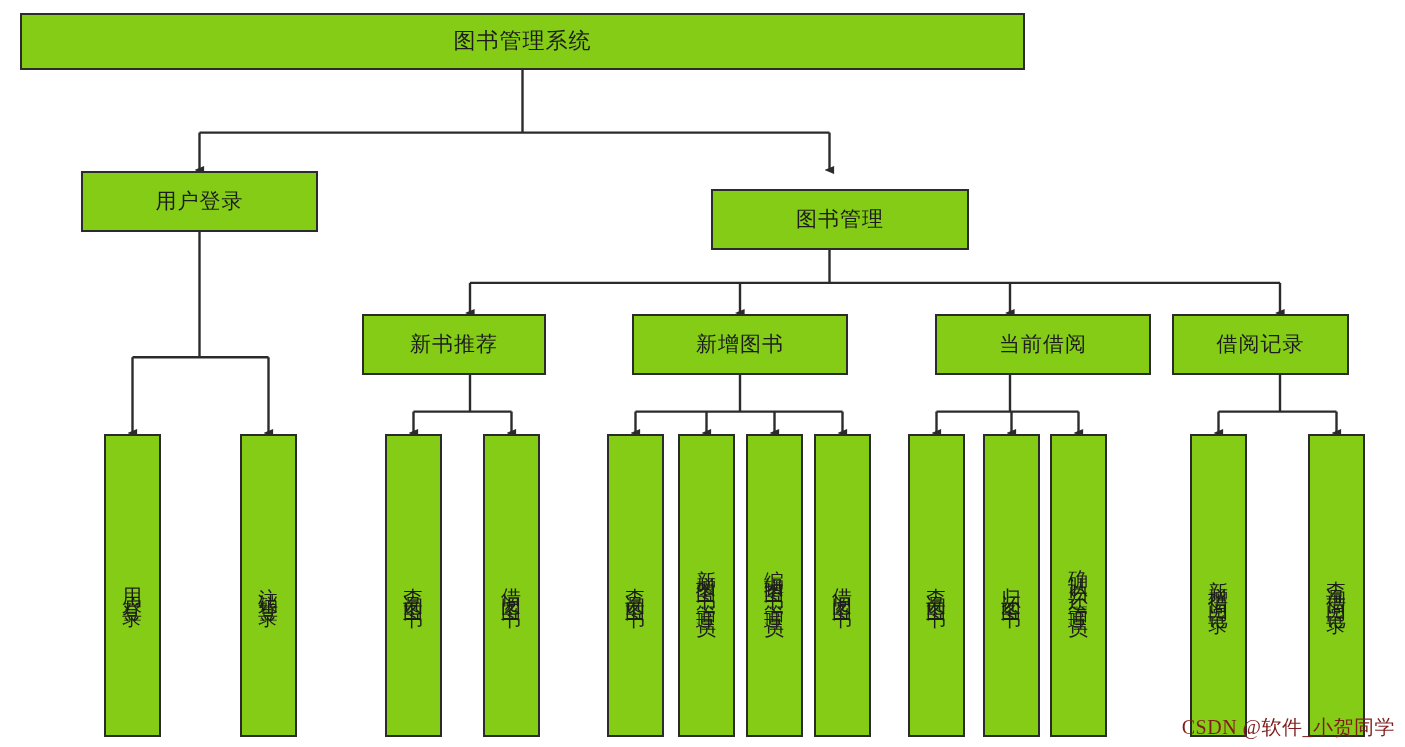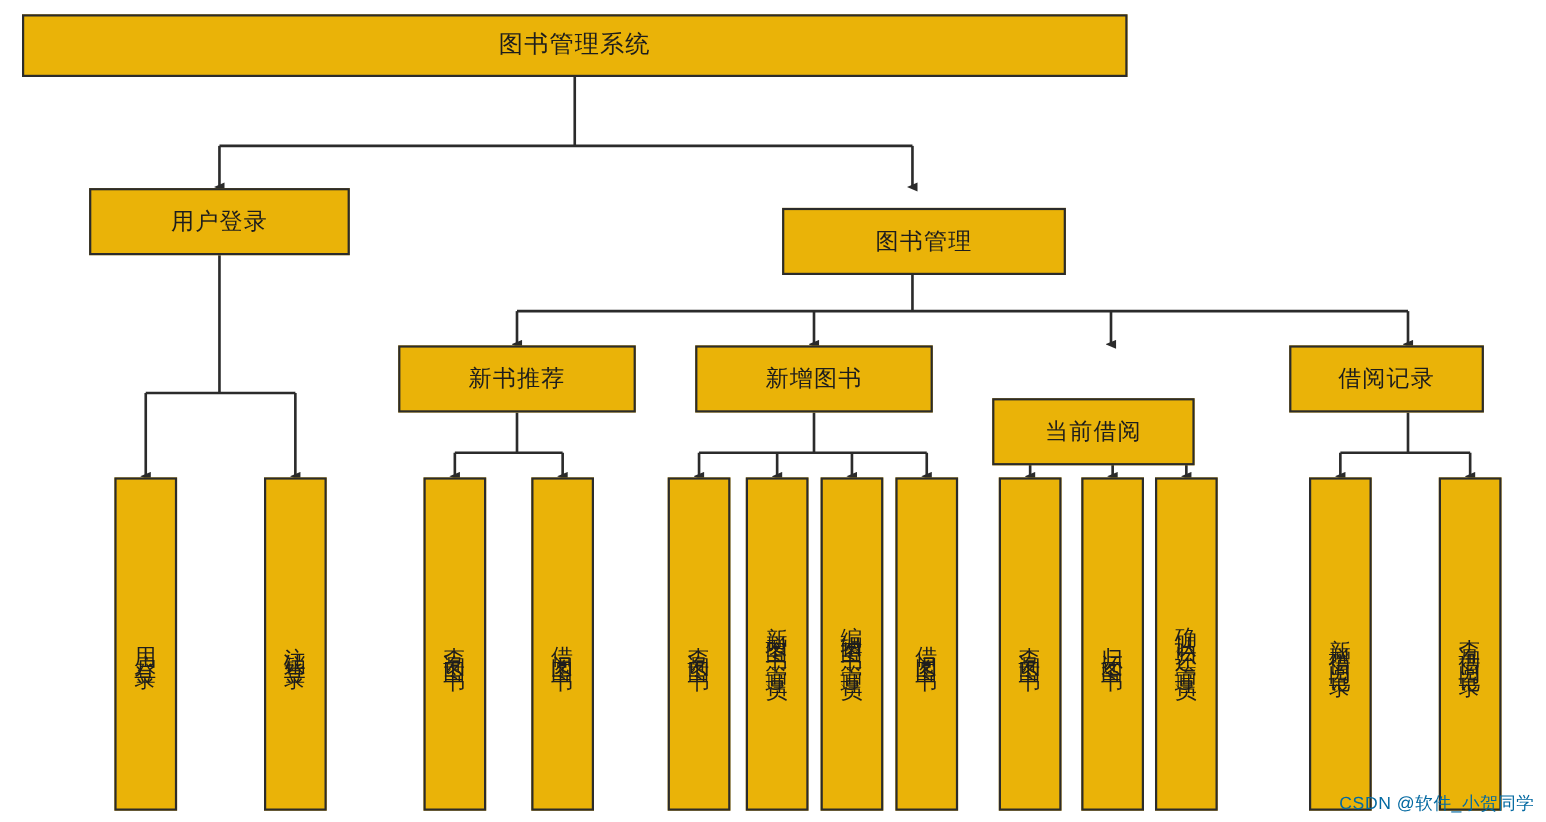--- a/index.html
+++ b/index.html
@@ -21,21 +21,21 @@
     left: 0;
     top: 0;
     width: 1405px;
     height: 747px;
     pointer-events: none;
   }
   .node {
     position: absolute;
     box-sizing: border-box;
     border: 2px solid #2b2b2b;
-    background: #eab308;
+    background: #84cc16;
     display: flex;
     align-items: center;
     justify-content: center;
     color: #1d1d1d;
   }
   .node.h {
     font-size: 21px;
     letter-spacing: 1px;
     line-height: 1.2;
   }
@@ -54,25 +54,25 @@
   }
   .node.v .vlabel {
     writing-mode: vertical-rl;
     text-orientation: upright;
     display: block;
   }
   .watermark {
     position: absolute;
     right: 10px;
     bottom: 6px;
-    font-size: 16px;
-    color: #0369a1;
+    font-size: 20px;
+    color: #7f1d1d;
     letter-spacing: 0.5px;
     white-space: nowrap;
-    font-family: Liberation Sans, sans-serif;
+    font-family: Liberation Serif, serif;
   }
 </style>
 </head>
 <body>
 
 <div id="canvas">
   <svg id="edges" viewBox="0 0 1405 747">
     <defs>
       <marker id="arrow" markerWidth="10" markerHeight="10" refX="4.2" refY="5" orient="auto" markerUnits="userSpaceOnUse">
         <path d="M0.2,0.4 L8.2,0.4 L4.2,10 z" fill="#2b2b2b"></path>
@@ -118,27 +118,27 @@
   <div id="nodes">
       <div class="node h root" style="left: 20px; top: 13px; width: 1005px; height: 57px;">
         <span>图书管理系统</span>
       </div>
       <div class="node h" style="left: 81px; top: 171px; width: 237px; height: 61px;">
         <span>用户登录</span>
       </div>
       <div class="node h" style="left: 711px; top: 189px; width: 258px; height: 61px;">
         <span>图书管理</span>
       </div>
-      <div class="node h" style="left: 362px; top: 314px; width: 216px; height: 61px;">
+      <div class="node h" style="left: 362px; top: 314px; width: 184px; height: 61px;">
         <span>新书推荐</span>
       </div>
       <div class="node h" style="left: 632px; top: 314px; width: 216px; height: 61px;">
         <span>新增图书</span>
       </div>
-      <div class="node h" style="left: 902px; top: 314px; width: 184px; height: 61px; margin-top: 48px;">
+      <div class="node h" style="left: 935px; top: 314px; width: 216px; height: 61px;">
         <span>当前借阅</span>
       </div>
       <div class="node h" style="left: 1172px; top: 314px; width: 177px; height: 61px;">
         <span>借阅记录</span>
       </div>
       <div class="node v" style="left: 104px; top: 434px; width: 57px; height: 303px;">
         <span class="vlabel">用户登录</span>
       </div>
       <div class="node v" style="left: 240px; top: 434px; width: 57px; height: 303px;">
         <span class="vlabel">注销登录</span>

